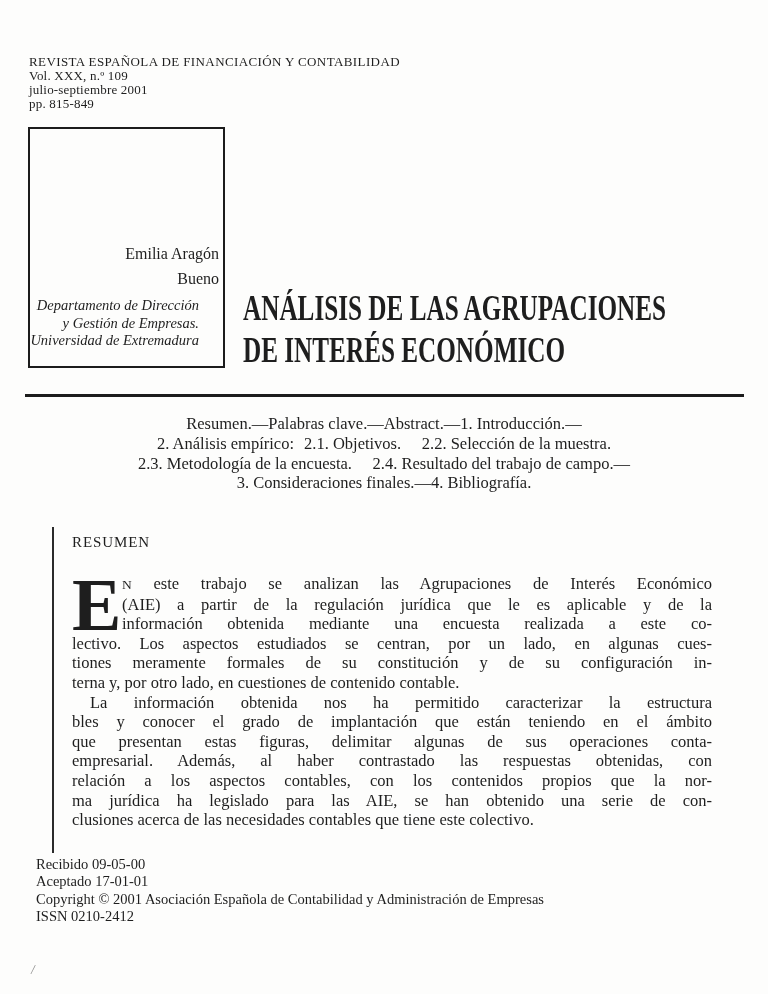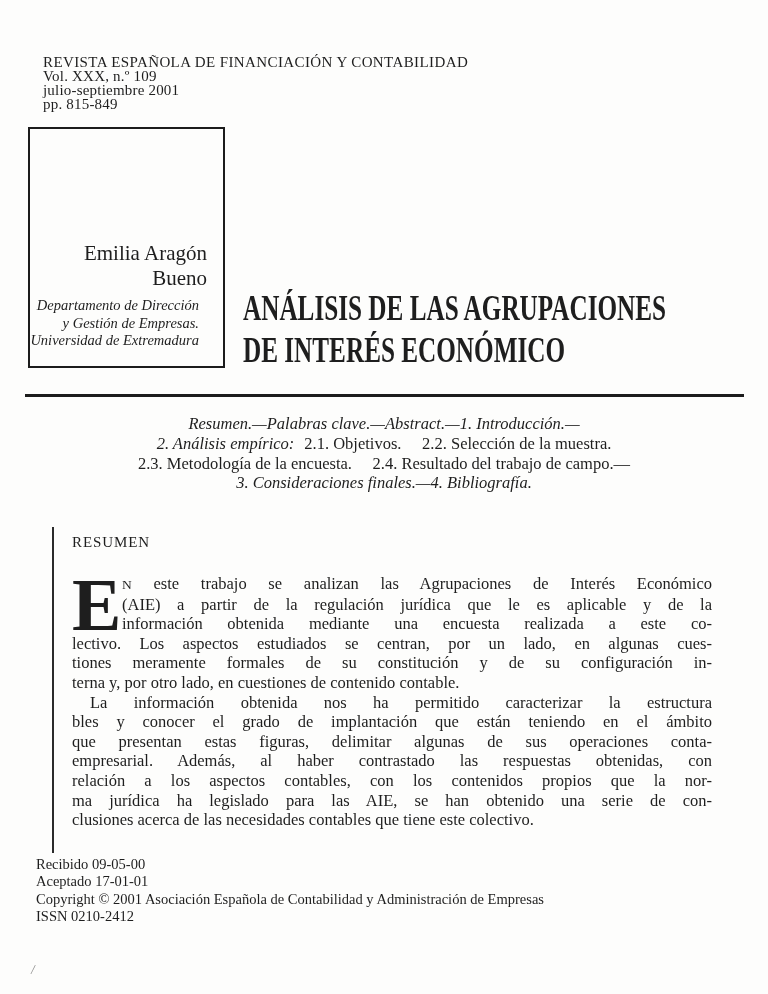--- a/index.html
+++ b/index.html
@@ -9,43 +9,43 @@
     height: 994px;
     background: #fdfdfc;
     font-family: "Liberation Serif", "DejaVu Serif", serif;
     color: #1e1e1e;
     overflow: hidden;
   }
 
   
   .journal-header {
     position: absolute;
-    left: 43px;
+    left: 29px;
     top: 55px;
-    font-size: 15px;
+    font-size: 13px;
     line-height: 14px;
     letter-spacing: 0.2px;
   }
   .journal-header .jh-line1 { letter-spacing: 0.4px; }
 
   
   .author-box {
     position: absolute;
     left: 28px;
     top: 127px;
     width: 193px;
     height: 237px;
     border: 2px solid #1c1c1c;
     box-sizing: content-box;
     text-align: right;
   }
   .author-box .name {
     margin-top: 112px;
-    padding-right: 16px;
-    font-size: 21px;
+    padding-right: 4px;
+    font-size: 16px;
     line-height: 25px;
   }
   .author-box .affiliation {
     margin-top: 6px;
     padding-right: 24px;
     font-style: italic;
     font-size: 14.5px;
     line-height: 17.5px;
   }
 
@@ -78,21 +78,21 @@
   
   .toc {
     position: absolute;
     left: 40px;
     top: 414px;
     width: 688px;
     text-align: center;
     font-size: 16.5px;
     line-height: 19.8px;
   }
-  .toc .italic { font-style: italic; }
+  .toc .italic { }
   .toc .toc-line2-italic { margin-right: 10px; }
 
   
   .section-bar {
     position: absolute;
     left: 52px;
     top: 527px;
     width: 2px;
     height: 326px;
     background: #2b2b2b;

